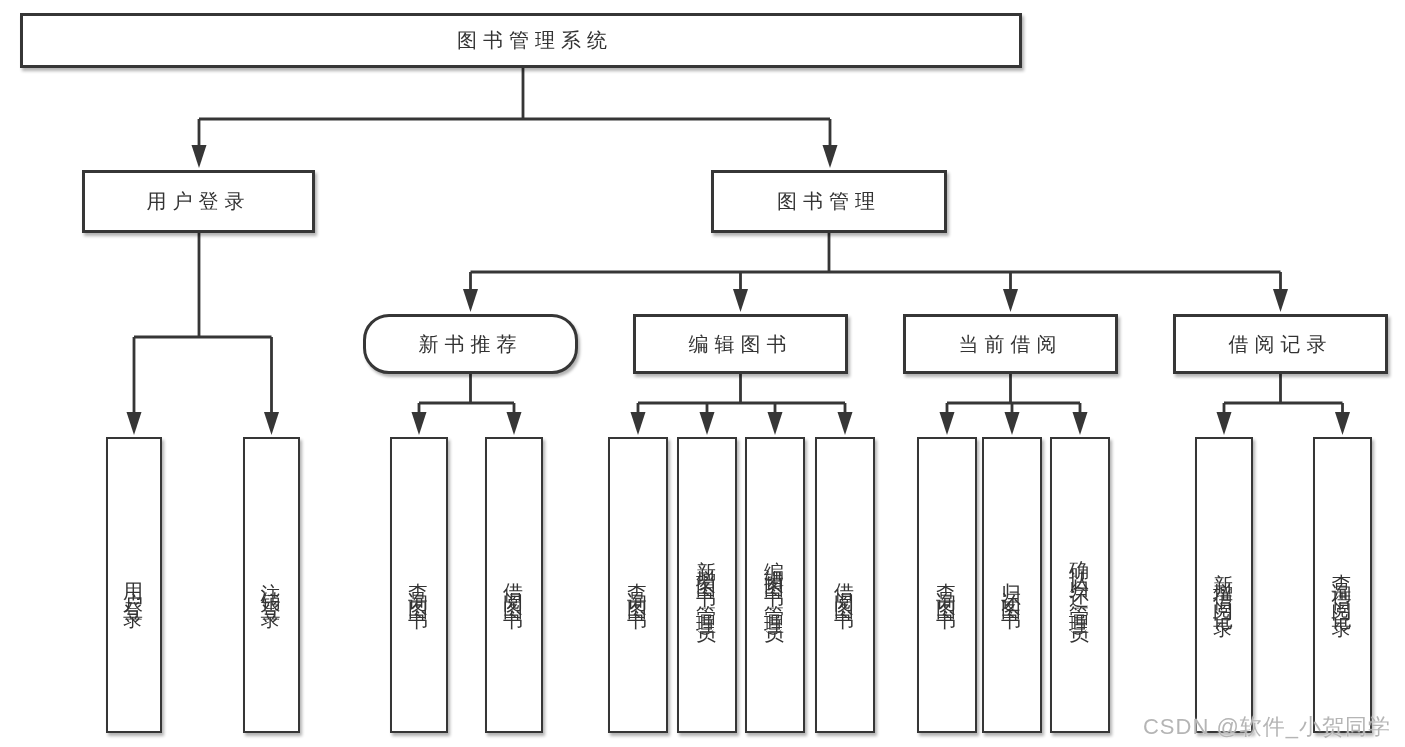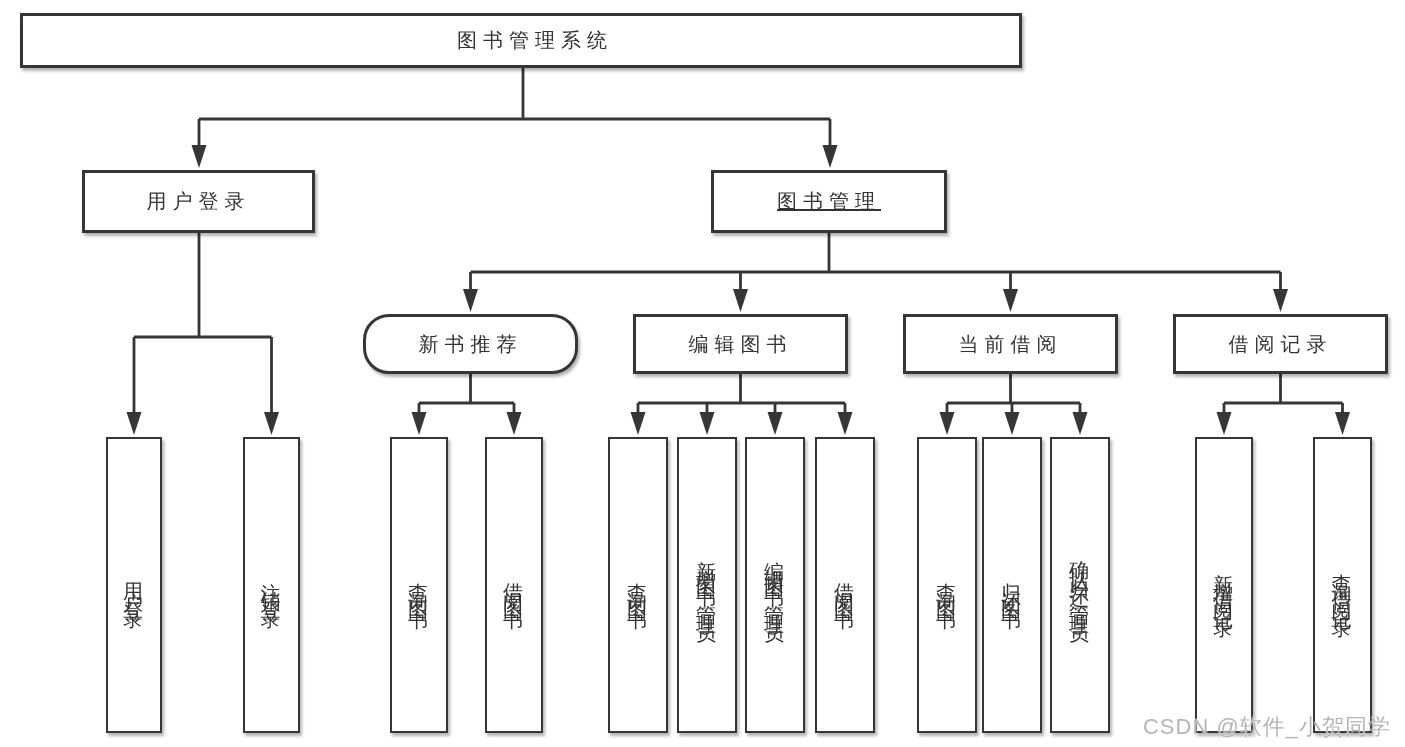--- a/index.html
+++ b/index.html
@@ -33,21 +33,21 @@
     justify-content: center;
     color: #333333;
     font-size: 20px;
     letter-spacing: 6px;
     z-index: 2;
     white-space: nowrap;
   }
   .root  { left: 20px;  top: 13px;  width: 1002px; height: 55px; padding-left: 28px; }
   .lvl2  { top: 170px;  height: 63px; }
   .lvl2.user-login { left: 82px;  width: 233px; }
-  .lvl2.book-mgmt  { left: 711px; width: 236px; text-decoration: underline; }
+  .lvl2.book-mgmt  { left: 711px; width: 236px; }
   .mid   { top: 314px;  height: 60px; width: 215px; }
   .mid.new-book  { left: 363px; border-radius: 26px; }
   .mid.borrowing { left: 633px; }
   .mid.current   { left: 903px; }
   .mid.records   { left: 1173px; }
   .leaf {
     top: 437px;
     height: 296px;
     border-width: 2.5px;
     writing-mode: vertical-rl;

